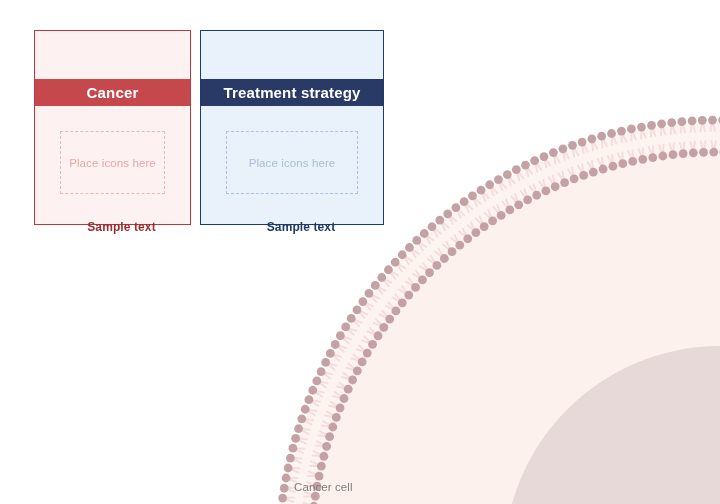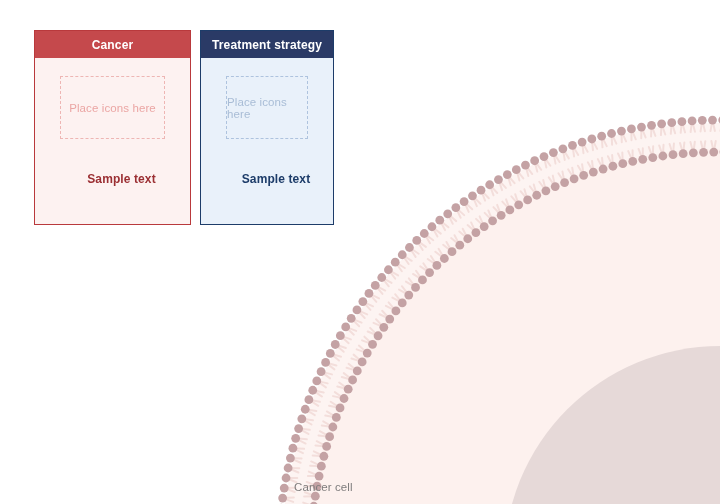--- a/index.html
+++ b/index.html
@@ -44,33 +44,34 @@
     display: flex;
     flex-direction: column;
   }
   .card-header {
     height: 27px;
     flex: 0 0 27px;
     display: flex;
     align-items: center;
     justify-content: center;
     color: #ffffff;
-    font-size: 12px;
+    font-size: 15px;
     font-weight: bold;
     letter-spacing: .15px;
+    margin-top: 48px;
   }
   .card-body {
     flex: 1 1 auto;
     position: relative;
   }
   .icon-dropzone {
     position: absolute;
     left: 25px;
     right: 25px;
-    top: 18px;
+    top: 25px;
     height: 63px;
     box-sizing: border-box;
     border-width: 1.4px;
     border-style: dashed;
     display: flex;
     align-items: center;
     justify-content: center;
     font-size: 11.5px;
     letter-spacing: .1px;
   }
@@ -87,21 +88,21 @@
   }
 
   
   #card-cancer            { left: 34px;  top: 30px; width: 157px; height: 195px;
                             border-color: #b9393c; background: #fdf2f1; }
   #card-cancer .card-header { background: #c5494c; }
   #card-cancer .icon-dropzone { border-color: #eeb6b4; color: #eba6a4; }
   #card-cancer .sample-text   { color: #9b2f33; }
 
   
-  #card-treatment            { left: 200px; top: 30px; width: 134px; height: 195px;
+  #card-treatment            { left: 200px; top: 30px; width: 184px; height: 195px;
                                border-color: #1d3c69; background: #e9f1fa; }
   #card-treatment .card-header { background: #2a3a66; }
   #card-treatment .icon-dropzone { border-color: #aec3de; color: #a9bdd6; }
   #card-treatment .sample-text   { color: #1d3c69; }
 </style>
 </head>
 <body>
 
 <div id="cell-illustration">
   <svg width="720" height="504" viewBox="0 0 720 504">

